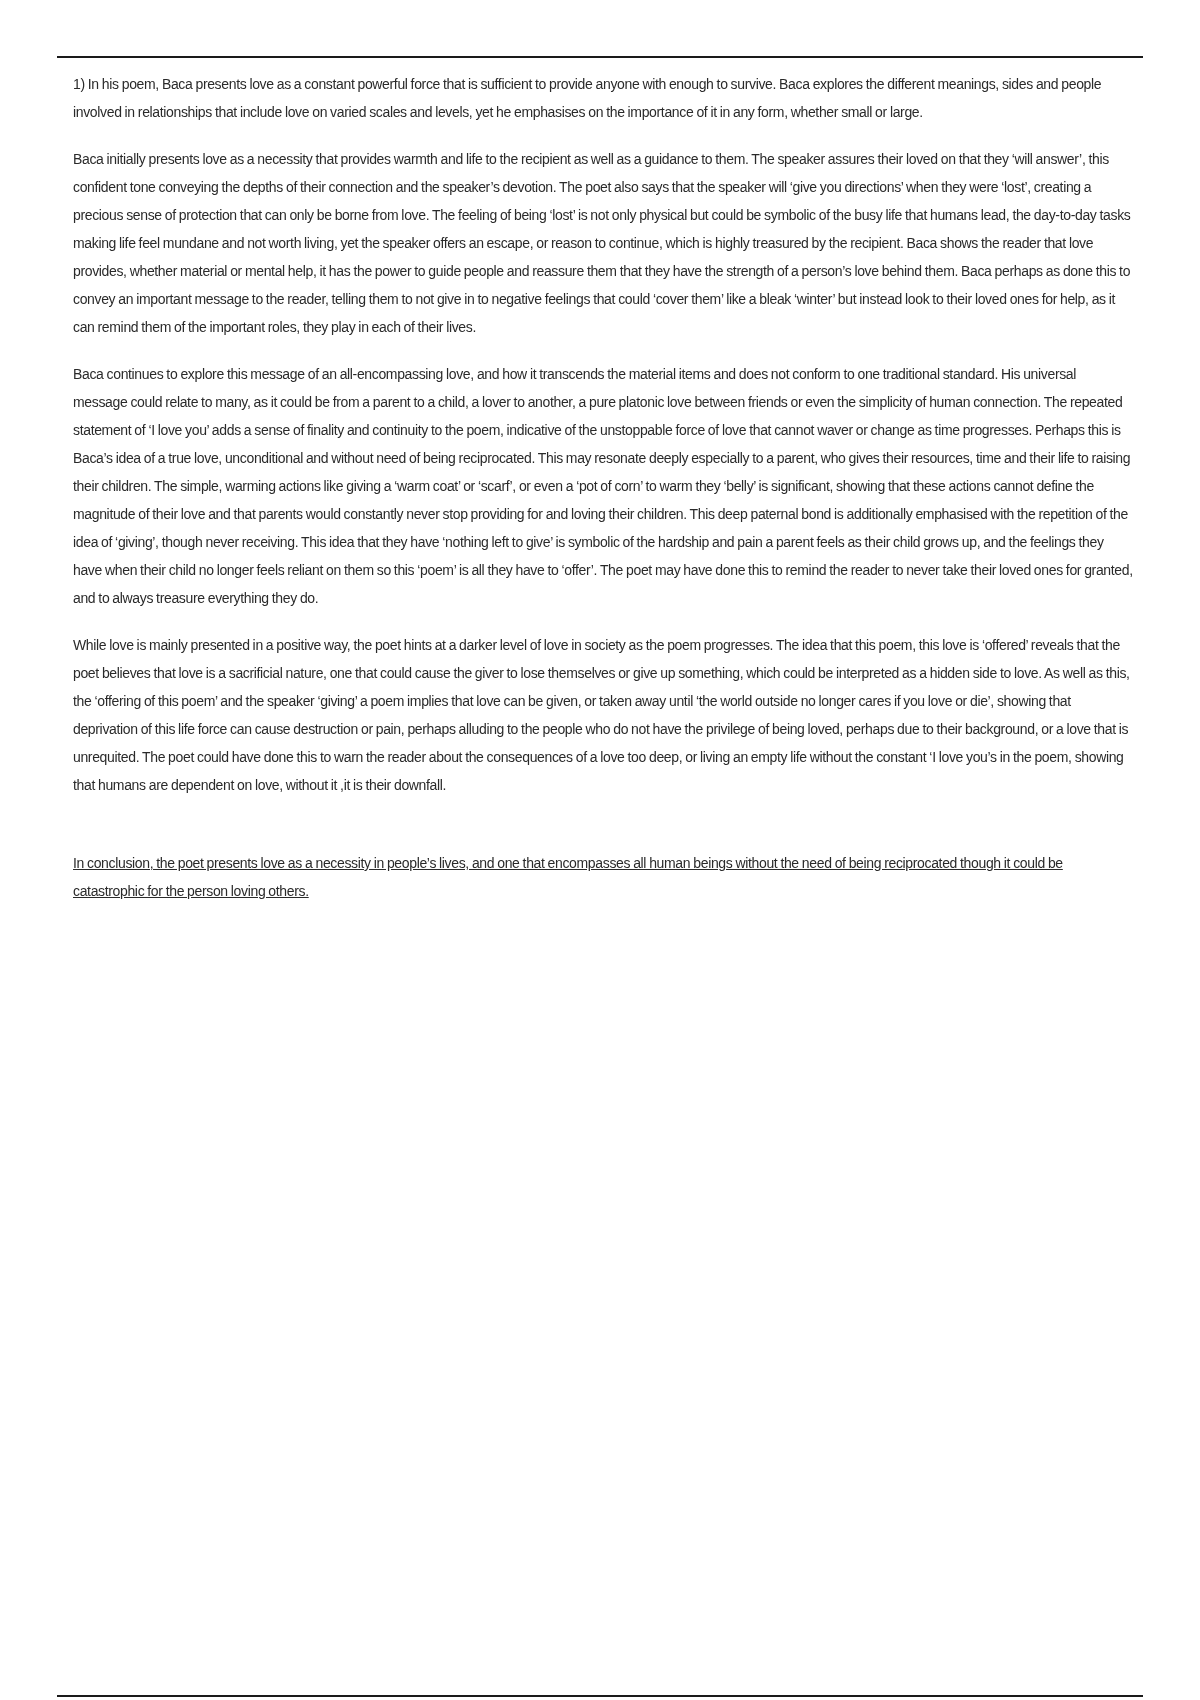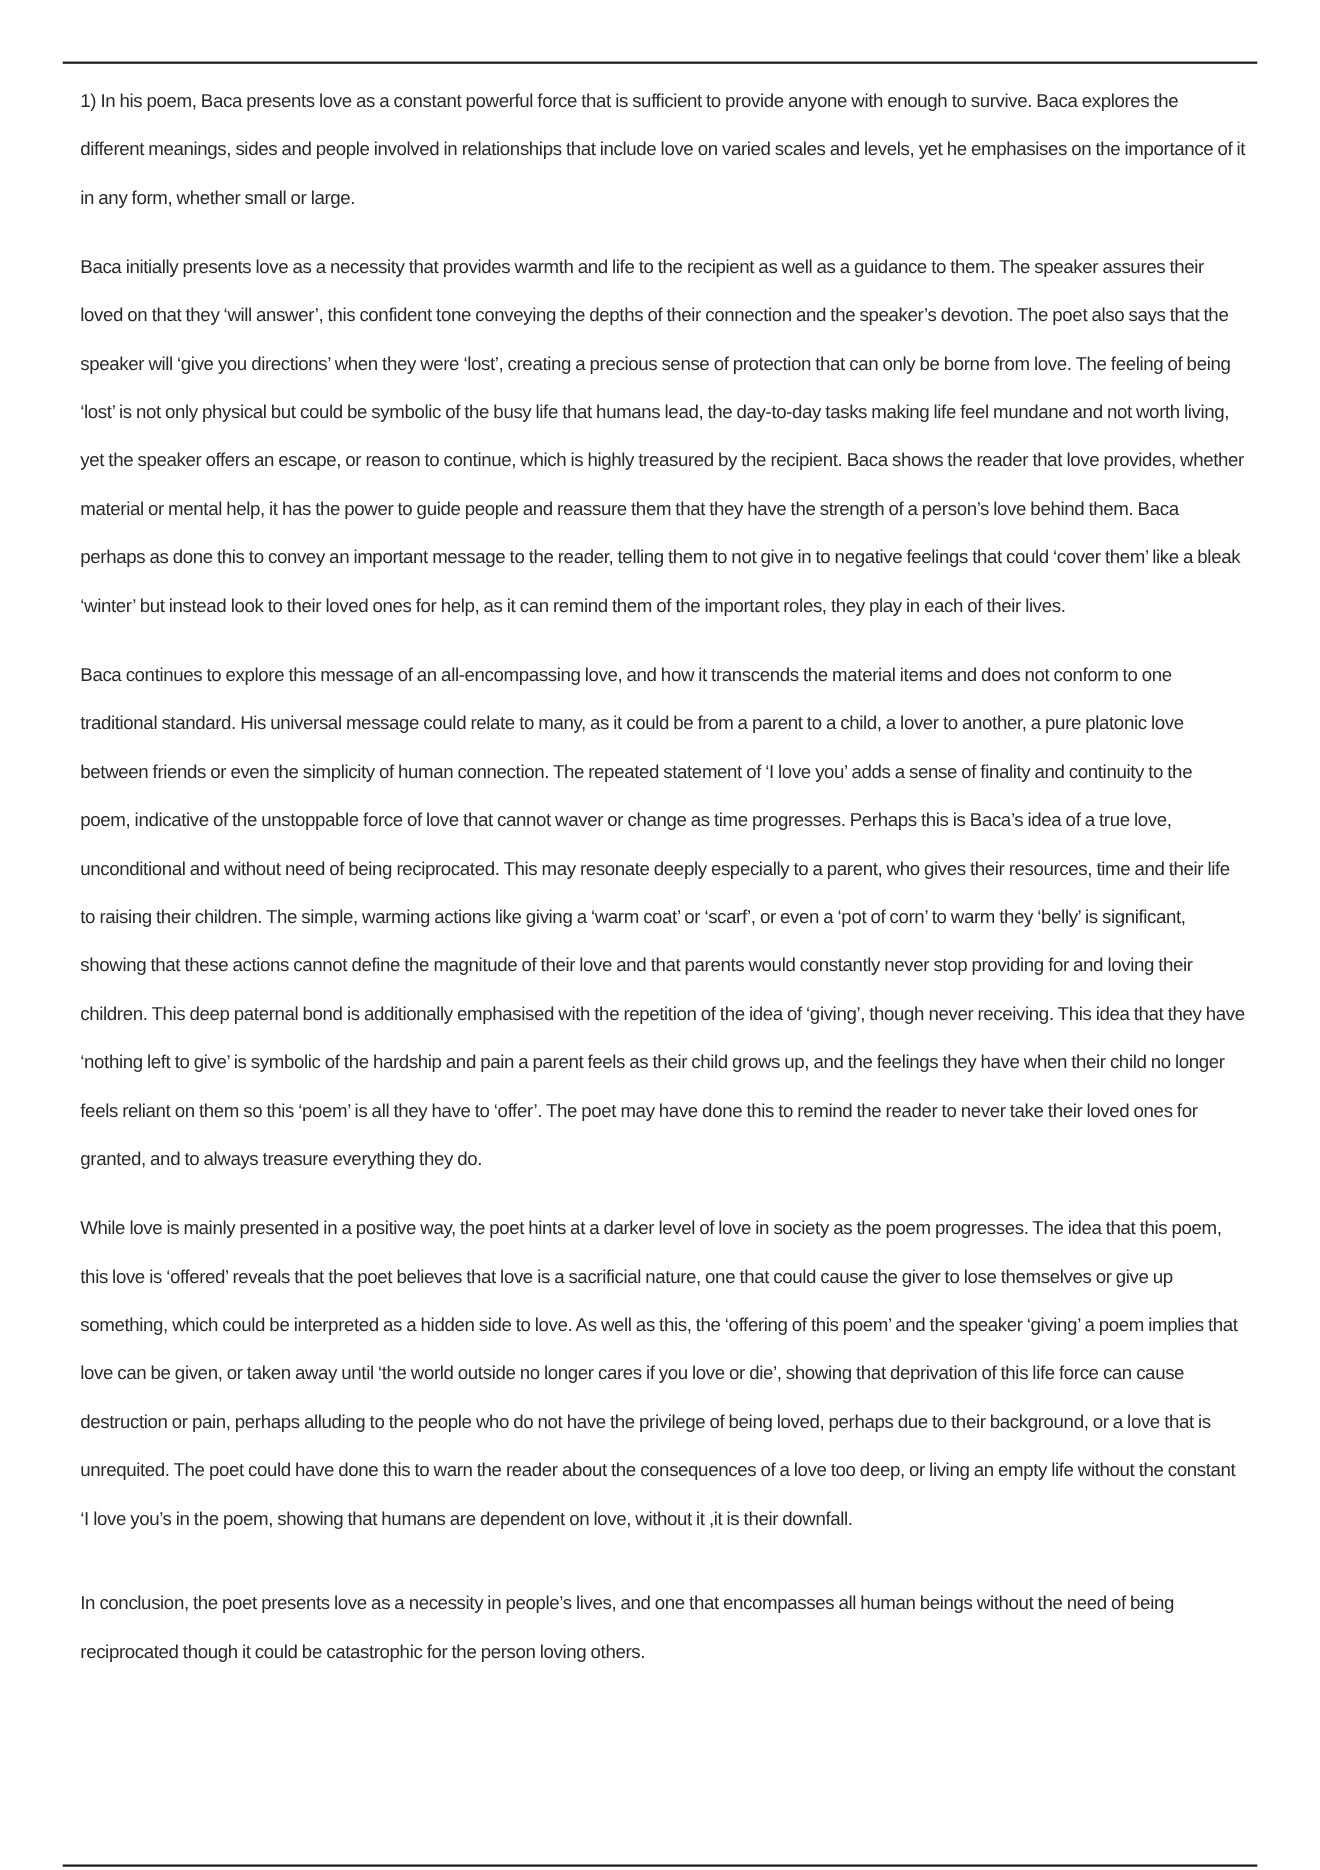--- a/index.html
+++ b/index.html
@@ -25,26 +25,26 @@
     .rule.top { top: 56px; }
     .rule.bottom { top: 1695px; }
     .content {
       position: absolute;
       left: 73px;
       top: 70px;
       width: 1060px;
     }
     .para {
       margin: 0 0 19px 0;
-      font-size: 17px;
-      line-height: 44px;
+      font-size: 14px;
+      line-height: 28px;
       letter-spacing: -0.35px;
       word-spacing: -0.5px;
     }
-    .para.gap-large { margin-top: 33px; }
+    .para.gap-large { margin-top: 50px; text-decoration: underline; }
   </style>
 </head>
 <body>
 
 <div class="rule top"></div>
 
 <div class="content">
   <p class="para">1) In his poem, Baca presents love as a constant powerful force that is sufficient to provide anyone with enough to survive. Baca explores the different meanings, sides and people involved in relationships that include love on varied scales and levels, yet he emphasises on the importance of it in any form, whether small or large.</p>
   <p class="para">Baca initially presents love as a necessity that provides warmth and life to the recipient as well as a guidance to them. The speaker assures their loved on that they ‘will answer’, this confident tone conveying the depths of their connection and the speaker’s devotion. The poet also says that the speaker will ‘give you directions’ when they were ‘lost’, creating a precious sense of protection that can only be borne from love. The feeling of being ‘lost’ is not only physical but could be symbolic of the busy life that humans lead, the day-to-day tasks making life feel mundane and not worth living, yet the speaker offers an escape, or reason to continue, which is highly treasured by the recipient. Baca shows the reader that love provides, whether material or mental help, it has the power to guide people and reassure them that they have the strength of a person’s love behind them. Baca perhaps as done this to convey an important message to the reader, telling them to not give in to negative feelings that could ‘cover them’ like a bleak ‘winter’ but instead look to their loved ones for help, as it can remind them of the important roles, they play in each of their lives.</p>
   <p class="para">Baca continues to explore this message of an all-encompassing love, and how it transcends the material items and does not conform to one traditional standard. His universal message could relate to many, as it could be from a parent to a child, a lover to another, a pure platonic love between friends or even the simplicity of human connection. The repeated statement of ‘I love you’ adds a sense of finality and continuity to the poem, indicative of the unstoppable force of love that cannot waver or change as time progresses. Perhaps this is Baca’s idea of a true love, unconditional and without need of being reciprocated. This may resonate deeply especially to a parent, who gives their resources, time and their life to raising their children. The simple, warming actions like giving a ‘warm coat’ or ‘scarf’, or even a ‘pot of corn’ to warm they ‘belly’ is significant, showing that these actions cannot define the magnitude of their love and that parents would constantly never stop providing for and loving their children. This deep paternal bond is additionally emphasised with the repetition of the idea of ‘giving’, though never receiving. This idea that they have ‘nothing left to give’ is symbolic of the hardship and pain a parent feels as their child grows up, and the feelings they have when their child no longer feels reliant on them so this ‘poem’ is all they have to ‘offer’. The poet may have done this to remind the reader to never take their loved ones for granted, and to always treasure everything they do.</p>

